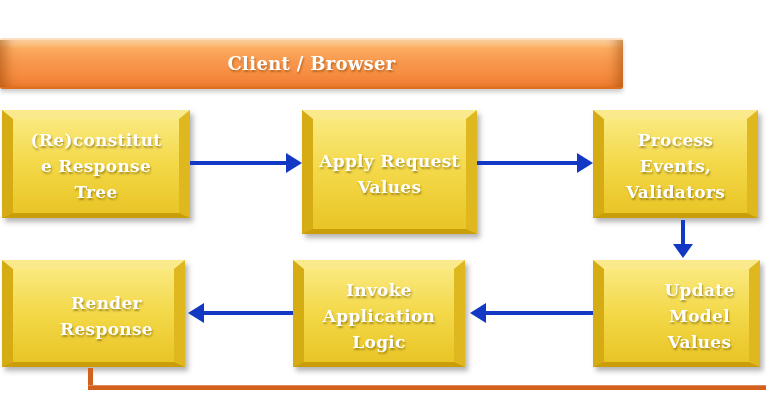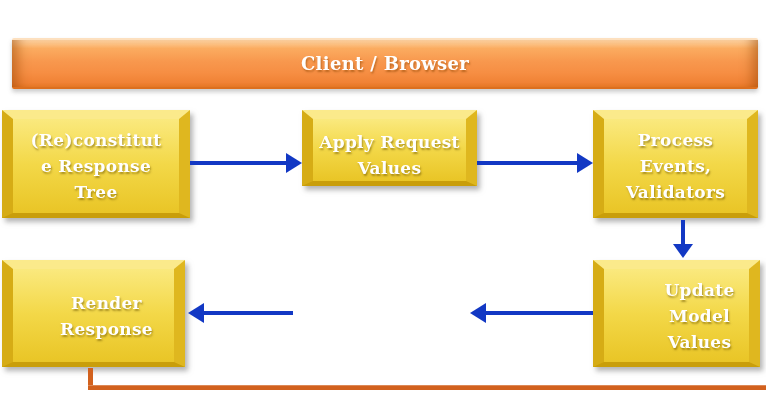--- a/index.html
+++ b/index.html
@@ -12,22 +12,22 @@
     position: relative;
     width: 766px;
     height: 402px;
     background: var(--background, #ffffff);
     overflow: hidden;
   }
 
   
   .banner {
     position: absolute;
-    left: 12px; top: 38px;
-    width: 746px; height: 51px;
+    left: 0; top: 38px;
+    width: 623px; height: 51px;
     box-sizing: border-box;
     background: linear-gradient(180deg,
       #FDD3A2 0%, #FBAC60 18%, #F8984E 45%,
       #F68E43 70%, #F08134 92%, #E87927 100%);
     border-top: 2px solid #FDE0BF;
     border-bottom: 2px solid #DD6F1E;
     border-radius: 2px;
     box-shadow:
       inset 16px 0 12px -10px rgba(150,65,0,0.50),
       inset -16px 0 12px -10px rgba(150,65,0,0.50),
@@ -58,21 +58,21 @@
     text-align: center;
     color: var(--text, #ffffff);
     font-weight: bold;
     font-size: 17px;
     line-height: 26px;
     letter-spacing: 0.3px;
     white-space: pre-line;
     text-shadow: 1px 2px 2px rgba(110,85,0,0.55);
   }
   .n1 { left: 2px;   top: 110px; width: 188px; height: 108px; }
-  .n2 { left: 302px; top: 110px; width: 175px; height: 76px; align-items: flex-end; }
+  .n2 { left: 302px; top: 110px; width: 175px; height: 124px; }
   .n3 { left: 593px; top: 110px; width: 165px; height: 108px; }
   .n4 { left: 593px; top: 260px; width: 167px; height: 107px; padding-left: 46px; }
   .n5 { left: 293px; top: 260px; width: 172px; height: 107px; }
   .n6 { left: 2px;   top: 260px; width: 183px; height: 107px; padding-left: 26px; }
 
   
   .h-line {
     position: absolute;
     height: 4px;
     background: var(--arrow_blue, #1238C4);
@@ -150,20 +150,25 @@
   </div>
   <div class="node n3">
     <span>Process
 Events,
 Validators</span>
   </div>
   <div class="node n4">
     <span>Update
 Model Values</span>
   </div>
+  <div class="node n5">
+    <span>Invoke
+Application
+Logic</span>
+  </div>
   <div class="node n6">
     <span>Render
 Response</span>
   </div>
 
   <div class="h-line head-right a1"></div>
   <div class="h-line head-right a2"></div>
   <div class="v-line head-down a3"></div>
   <div class="h-line head-left a4"></div>
   <div class="h-line head-left a5"></div>

